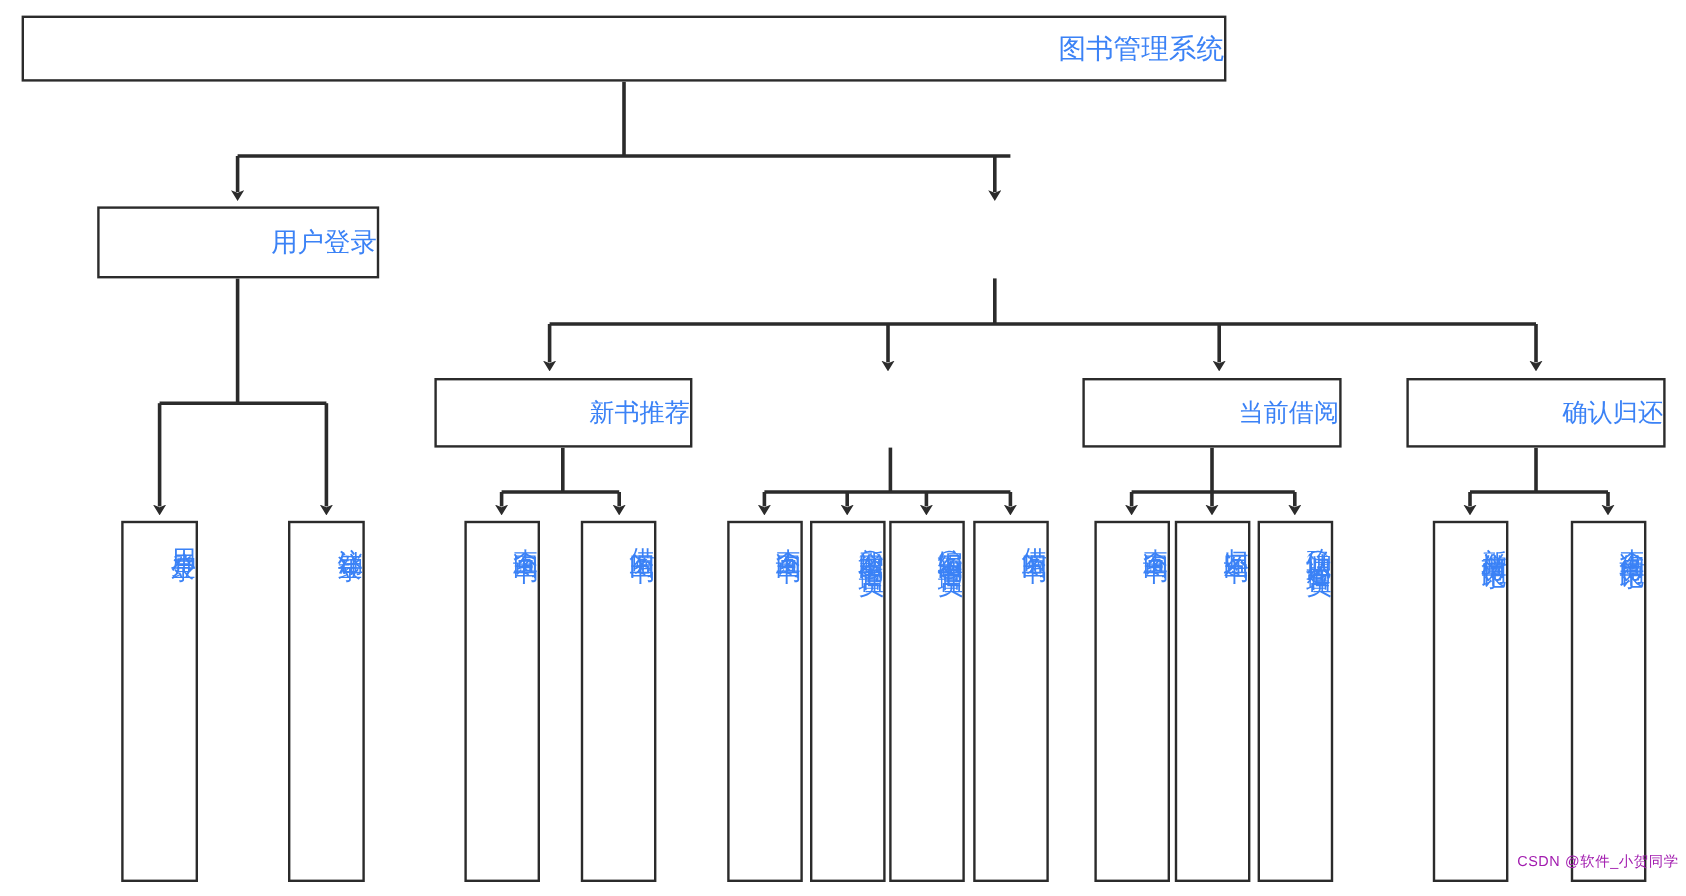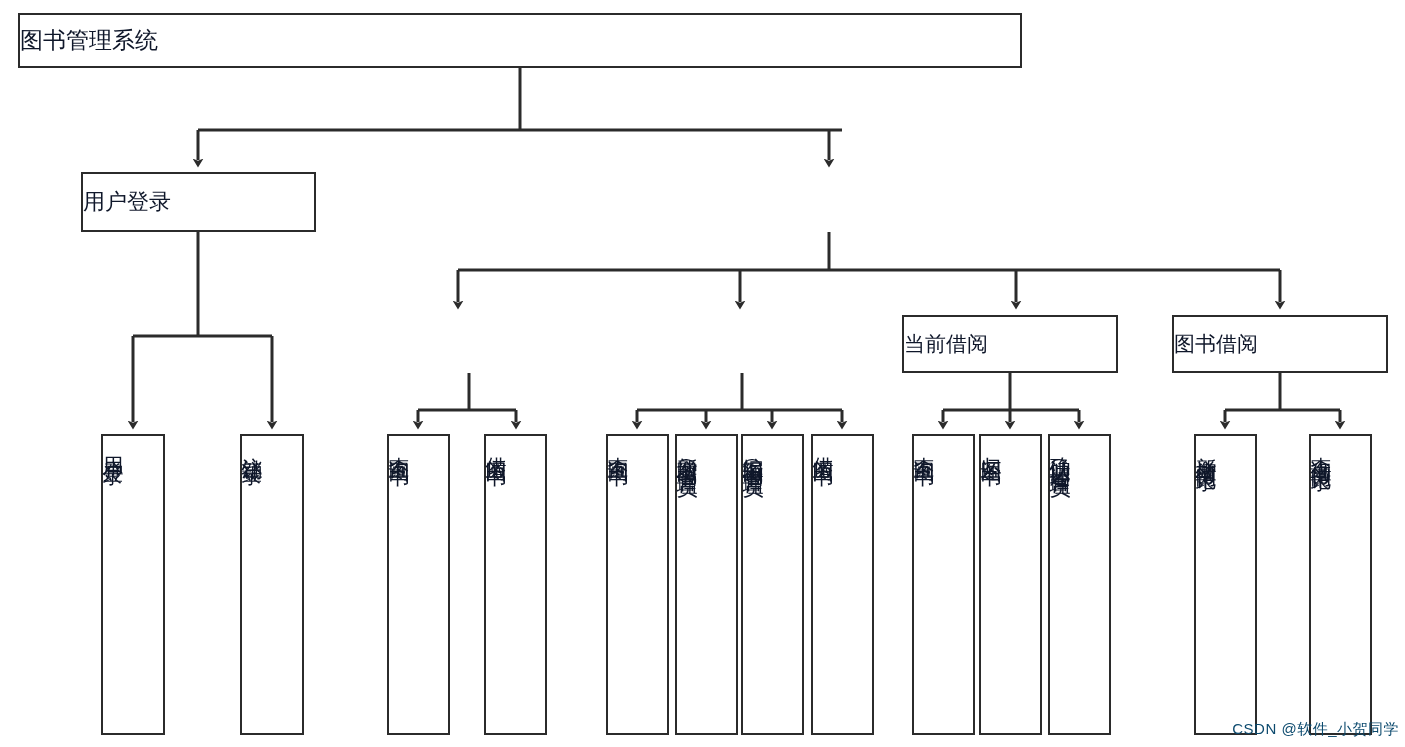--- a/index.html
+++ b/index.html
@@ -25,22 +25,22 @@
     height: 747px;
     pointer-events: none;
   }
   .node {
     position: absolute;
     box-sizing: border-box;
     border: 2px solid #2b2b2b;
     background: #ffffff;
     display: flex;
     align-items: center;
-    justify-content: flex-start;
-    color: #0f172a;
+    justify-content: flex-end;
+    color: #3b82f6;
   }
   .node.root {
     font-size: 23px;
   }
   .node.lvl1 {
     font-size: 22px;
   }
   .node.lvl2 {
     font-size: 21px;
   }
@@ -59,23 +59,23 @@
   .leaf-top .vlabel {
     
   }
   .leaf-mid {
     align-items: center;
     padding-top: 0;
   }
   .watermark {
     position: absolute;
     right: 6px;
-    bottom: 8px;
-    font-size: 15px;
-    color: #0c4a6e;
+    bottom: 20px;
+    font-size: 12px;
+    color: #a21caf;
     white-space: nowrap;
     letter-spacing: 0.5px;
   }
 </style>
 </head>
 <body>
 
 <div id="canvas">
 
   <svg id="wires" viewBox="0 0 1405 747">
@@ -130,28 +130,31 @@
 
   <div class="node root" style="left:18px; top:13px; width:1004px; height:55px;">
     <span>图书管理系统</span>
   </div>
 
   <div class="node lvl1" style="left:81px; top:172px; width:235px; height:60px;">
     <span>用户登录</span>
   </div>
 
 
+  <div class="node lvl2" style="left:362px; top:315px; width:215px; height:58px;">
+    <span>新书推荐</span>
+  </div>
 
 
   <div class="node lvl2" style="left:902px; top:315px; width:216px; height:58px;">
     <span>当前借阅</span>
   </div>
 
   <div class="node lvl2" style="left:1172px; top:315px; width:216px; height:58px;">
-    <span>图书借阅</span>
+    <span>确认归还</span>
   </div>
 
   <div class="node leaf leaf-mid" style="left:101px; top:434px; width:64px; height:301px;">
     <span class="vlabel">用户登录</span>
   </div>
   <div class="node leaf leaf-mid" style="left:240px; top:434px; width:64px; height:301px;">
     <span class="vlabel">注销登录</span>
   </div>
 
   <div class="node leaf leaf-mid" style="left:387px; top:434px; width:63px; height:301px;">

